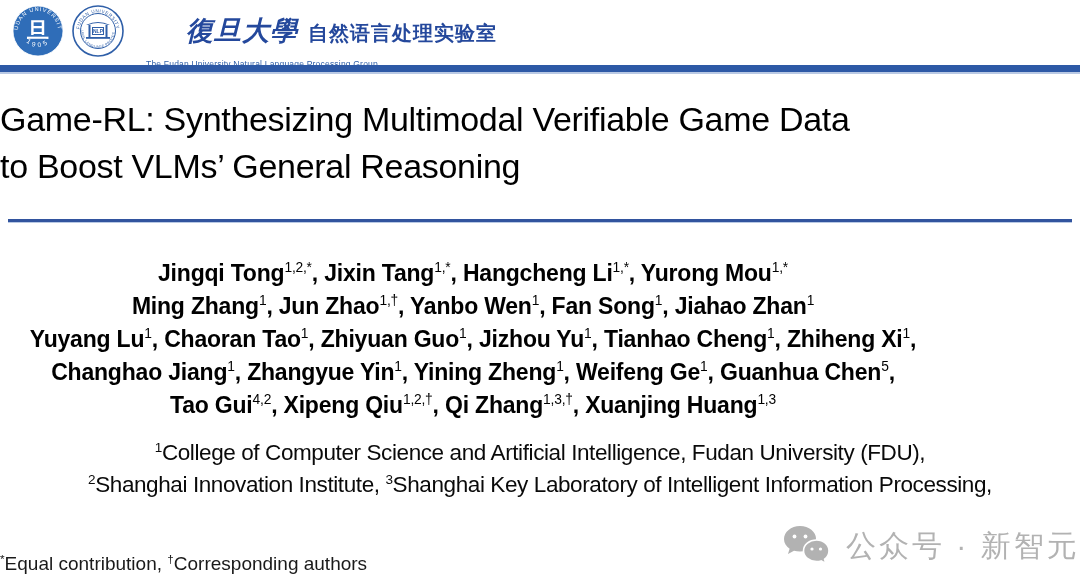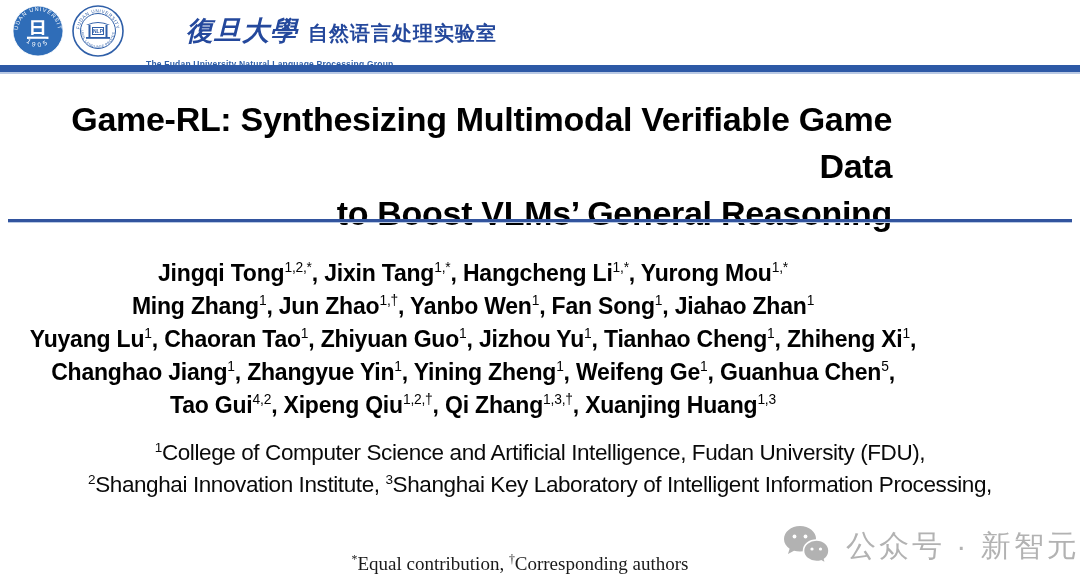--- a/index.html
+++ b/index.html
@@ -8,44 +8,44 @@
     background:#ffffff;
     font-family:"Liberation Sans",sans-serif;
   }
 
   
   .logo{position:absolute;top:5px;}
   .brand{position:absolute;left:146px;top:13px;color:#24489c;}
   .brand-row{display:flex;align-items:flex-end;gap:10px;}
   .brand-script{font-size:27px;font-weight:700;font-style:italic;font-family:"DejaVu Serif",serif;letter-spacing:1px;margin-left:40px;}
   .brand-cn{font-size:20px;font-weight:700;letter-spacing:1px;padding-bottom:2px;text-align:right;}
-  .brand-en{font-size:8.5px;font-weight:700;color:#2f5fa8;margin-top:10px;letter-spacing:0.2px;}
+  .brand-en{font-size:8.5px;font-weight:400;color:#2f5fa8;margin-top:10px;letter-spacing:0.2px;}
 
   .bar-thick{position:absolute;left:0;top:65px;width:1080px;height:7px;background:#2d59a6;}
   .bar-thick-edge{position:absolute;left:0;top:72px;width:1080px;height:2px;background:#b9c9e4;}
 
   
-  .title{position:absolute;left:0;top:96px;width:892px;text-align:right;
-         font-weight:700;font-size:34px;line-height:47px;color:#000;letter-spacing:-0.3px;}
+  .title{position:absolute;left:0;top:96px;width:892px;text-align:left;
+         font-weight:400;font-size:34px;line-height:47px;color:#000;letter-spacing:-0.3px;}
 
   .divider2{position:absolute;left:8px;top:219px;width:1064px;height:3px;background:#32549e;border-bottom:1px solid #b9c9e4;}
 
   
   .authors{position:absolute;left:0;top:257px;width:946px;text-align:center;
            font-weight:700;font-size:23px;line-height:33px;color:#000;letter-spacing:-0.2px;}
   .authors sup{font-size:60%;font-weight:400;line-height:0;}
 
   
   .affils{position:absolute;left:0;top:437px;width:1080px;text-align:center;
           font-size:22.5px;line-height:32px;color:#0a0a0a;letter-spacing:-0.4px;}
   .affils sup{font-size:60%;line-height:0;}
 
   
-  .footnote{position:absolute;left:0;top:553px;width:1040px;text-align:center;
-            font-family:Liberation Serif, serif;font-size:19px;color:#1a1a1a;}
+  .footnote{position:absolute;left:0;top:553px;width:1040px;text-align:left;
+            font-family:Liberation Sans, sans-serif;font-size:19px;color:#1a1a1a;}
   .footnote sup{font-size:62%;line-height:0;}
 
   
   .watermark{position:absolute;left:782px;top:524px;display:flex;align-items:center;gap:16px;
              color:#b2b2b2;font-size:30px;letter-spacing:3px;white-space:nowrap;}
 </style>
 </head>
 <body>
 
 <svg class="logo" style="left:12px;" width="52" height="52" viewBox="0 0 52 52">

